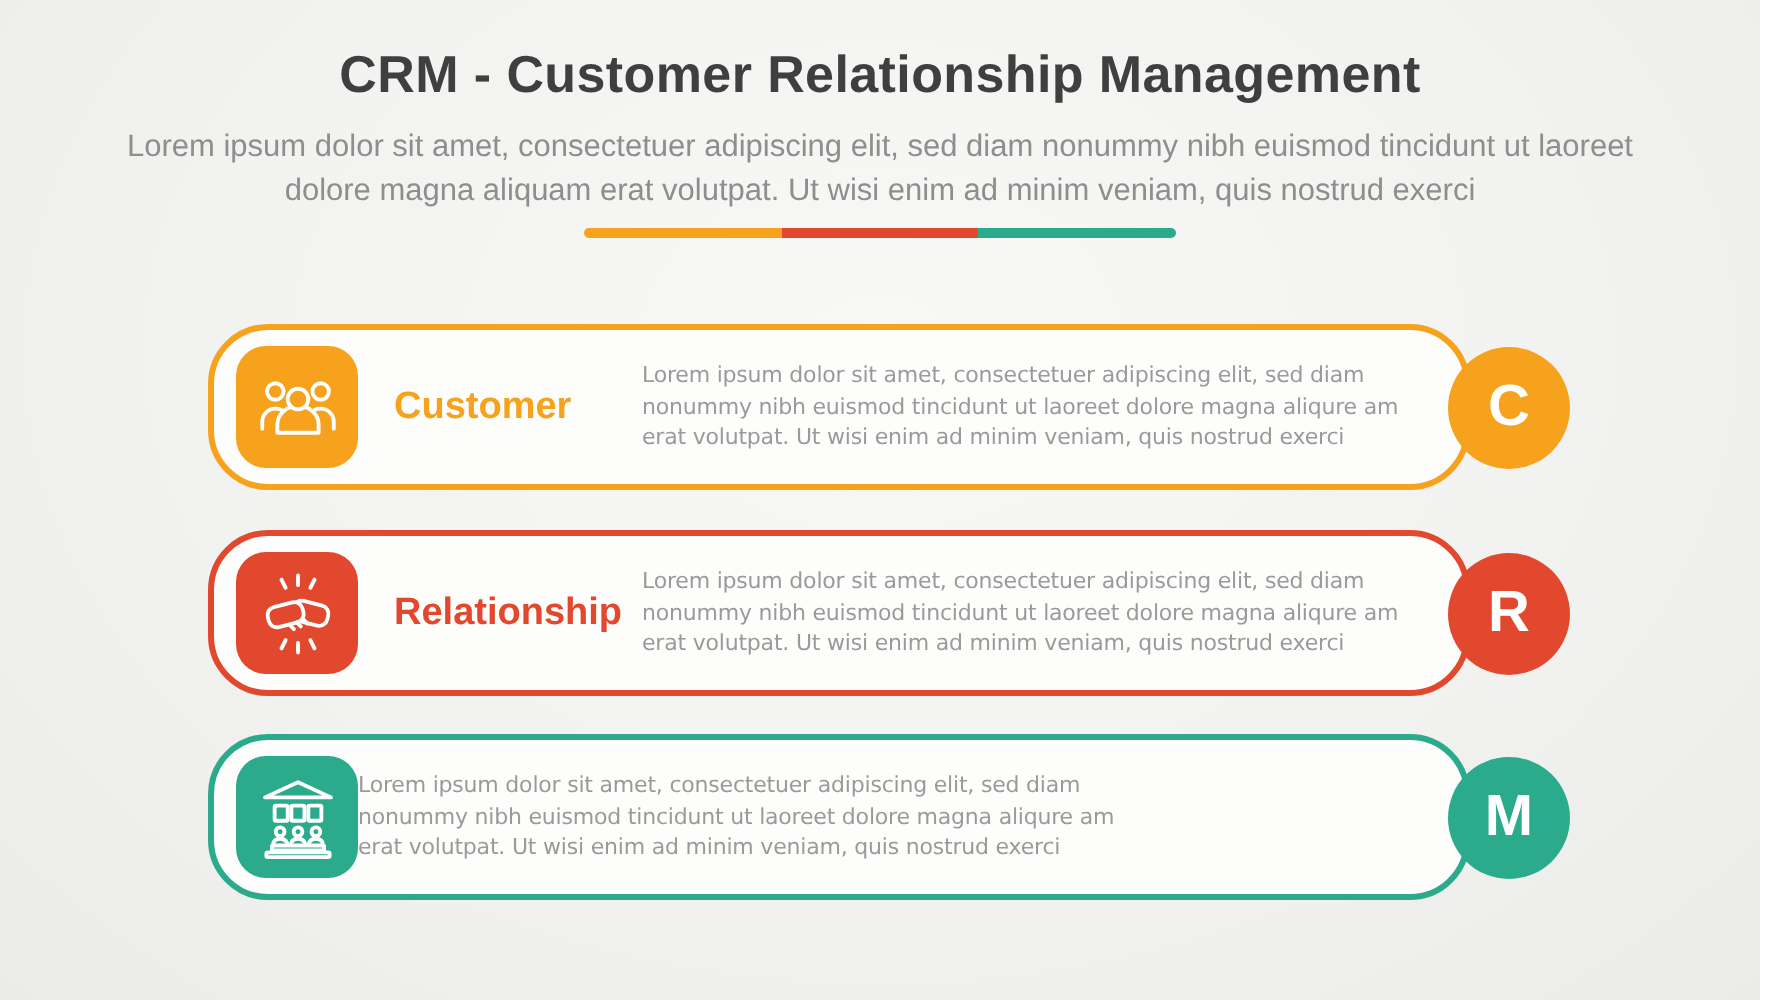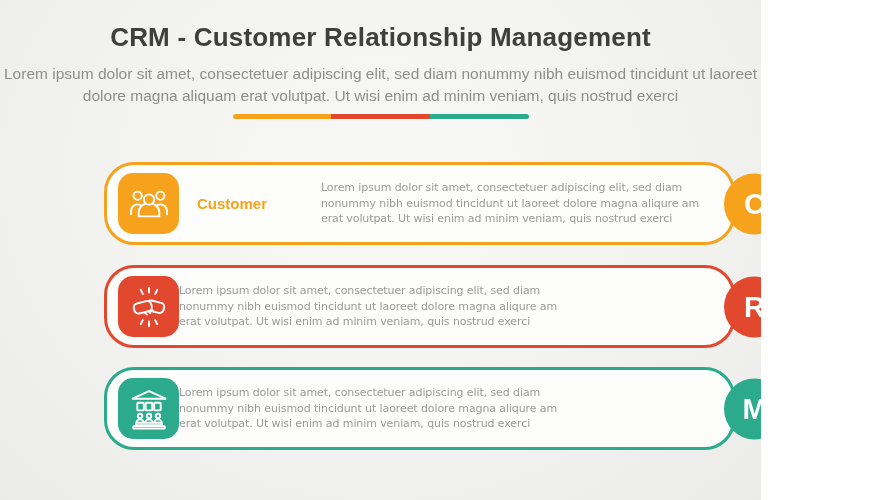--- a/index.html
+++ b/index.html
@@ -1,19 +1,19 @@
 <!DOCTYPE html>
 <html><head>
 <meta charset="utf-8">
 <style>
   html,body { margin:0; padding:0; }
   body { width:889px; height:500px; overflow:hidden; }
 
   .slide {
-    position:relative; width:761px; height:500px;
+    position:relative; width:880px; height:500px;
     background: radial-gradient(ellipse at 50% 35%, #f8f8f7 0%, #f2f2f0 55%, #ebebe9 100%);
     font-family:"Liberation Sans", sans-serif;
     overflow:hidden;
   }
 
   .title {
     position:absolute; top:22px; left:0; right:0;
     text-align:center; font-size:26px; font-weight:bold;
     color:#3f3f3f; letter-spacing:0.2px;
   }
@@ -42,21 +42,21 @@
     display:flex; align-items:center; justify-content:center;
   }
   .icon-svg { width:44px; height:44px; display:block; }
   .icon-svg .stroke { fill:none; stroke:#ffffff; stroke-width:2.8;
     stroke-linecap:round; stroke-linejoin:round; }
   .icon-svg .mask { fill:var(--accent); stroke:#ffffff; stroke-width:2.8;
     stroke-linecap:round; stroke-linejoin:round; }
 
   .row-label {
     flex:0 0 auto; width:124px; margin-left:18px;
-    font-size:15px; font-weight:bold; color:var(--accent);
+    font-size:19px; font-weight:bold; color:var(--accent);
   }
   .row-body {
     width:402px; font-family:"DejaVu Sans", sans-serif;
     font-size:11px; line-height:1.45; color:#9a9a9a; letter-spacing:-0.1px;
   }
   .badge {
     position:absolute; right:-53px; top:50%; transform:translateY(-50%);
     width:61px; height:61px; border-radius:50%; background:var(--accent);
     color:#ffffff; font-size:29px; font-weight:bold;
     display:flex; align-items:center; justify-content:center;
@@ -101,20 +101,21 @@
         <path class="stroke" d="M23 51 L20 57"></path>
         <path class="stroke" d="M32 53 L32 60"></path>
         <path class="stroke" d="M41 51 L44 57"></path>
         <rect class="mask" x="28" y="24" width="26" height="15" rx="6" transform="rotate(14 41 31.5)"></rect>
         <rect class="mask" x="10" y="25" width="26" height="15" rx="6" transform="rotate(-14 23 32.5)"></rect>
         <path class="stroke" d="M26 40 l3 3"></path>
         <path class="stroke" d="M31 38 l3 3"></path>
         <path class="stroke" d="M36 36 l3 3"></path>
       </svg>
     </div>
+    <div class="row-label">Relationship</div>
     <div class="row-body">Lorem ipsum dolor sit amet, consectetuer adipiscing elit, sed diam nonummy nibh euismod tincidunt ut laoreet dolore magna aliqure am erat volutpat. Ut wisi enim ad minim veniam, quis nostrud exerci</div>
     <div class="badge">R</div>
   </div>
 
   <div class="row row-3" style="--accent: #2BAB8C;">
     <div class="icon-box">
       <svg class="icon-svg" viewBox="0 0 64 64" aria-hidden="true">
         <path class="stroke" d="M32 6 L8 17 H56 Z"></path>
         <rect class="stroke" x="15" y="23" width="9.5" height="11" rx="1"></rect>
         <rect class="stroke" x="27.2" y="23" width="9.5" height="11" rx="1"></rect>

